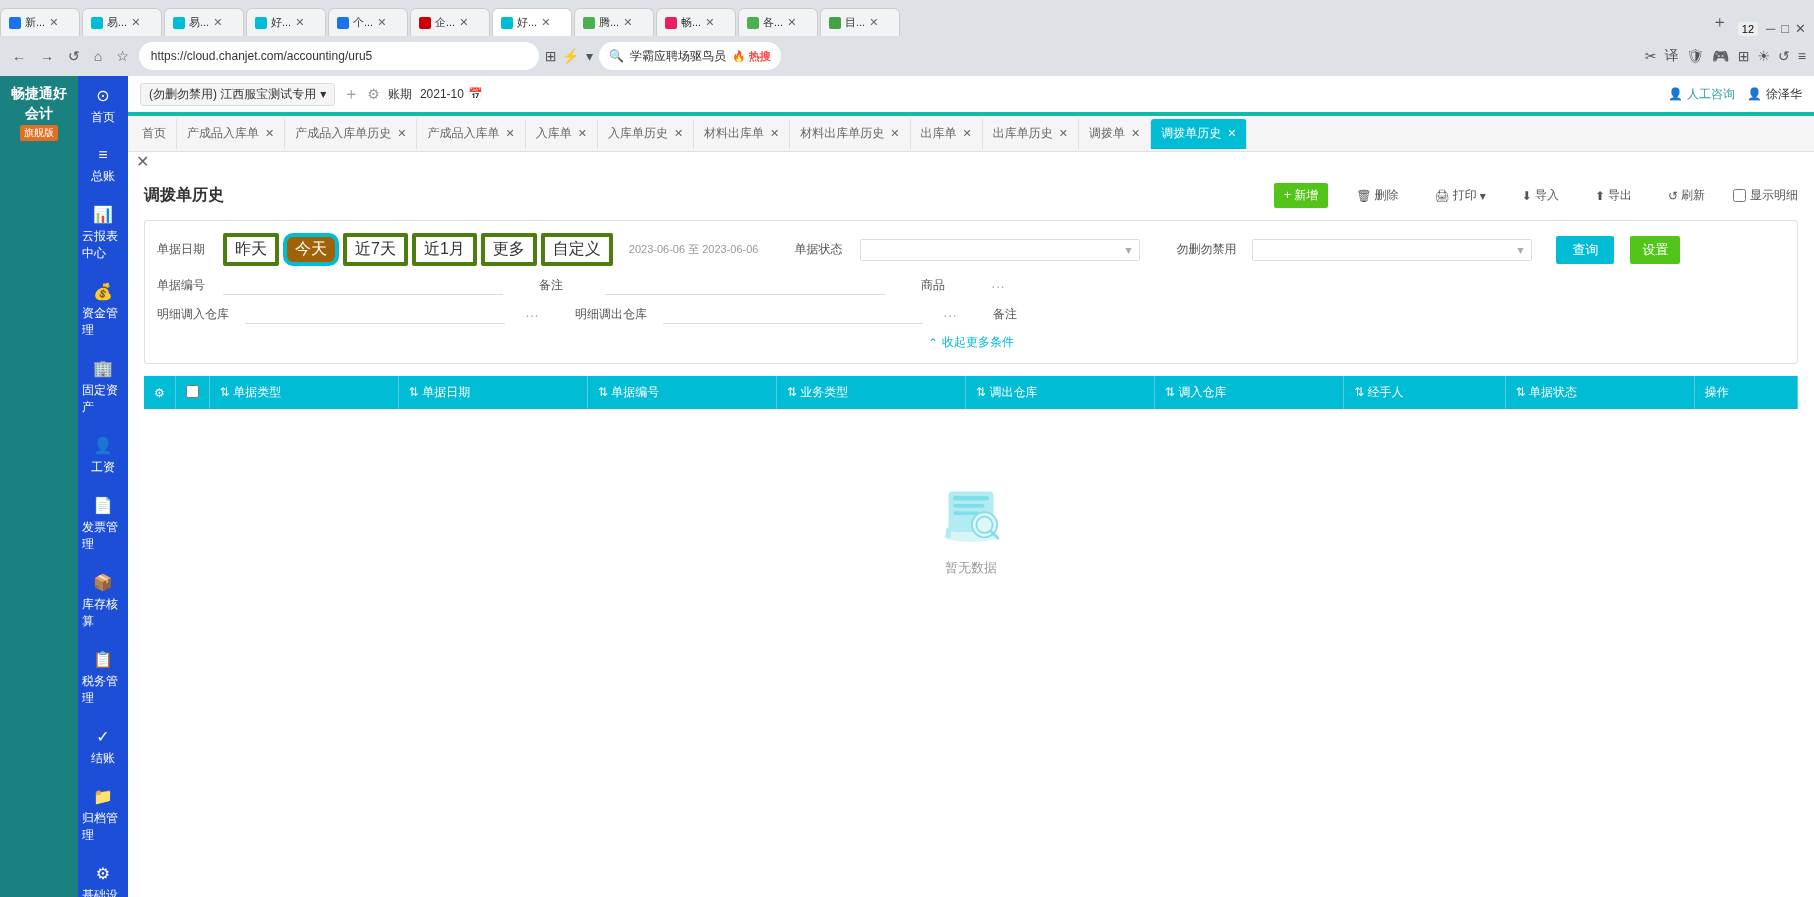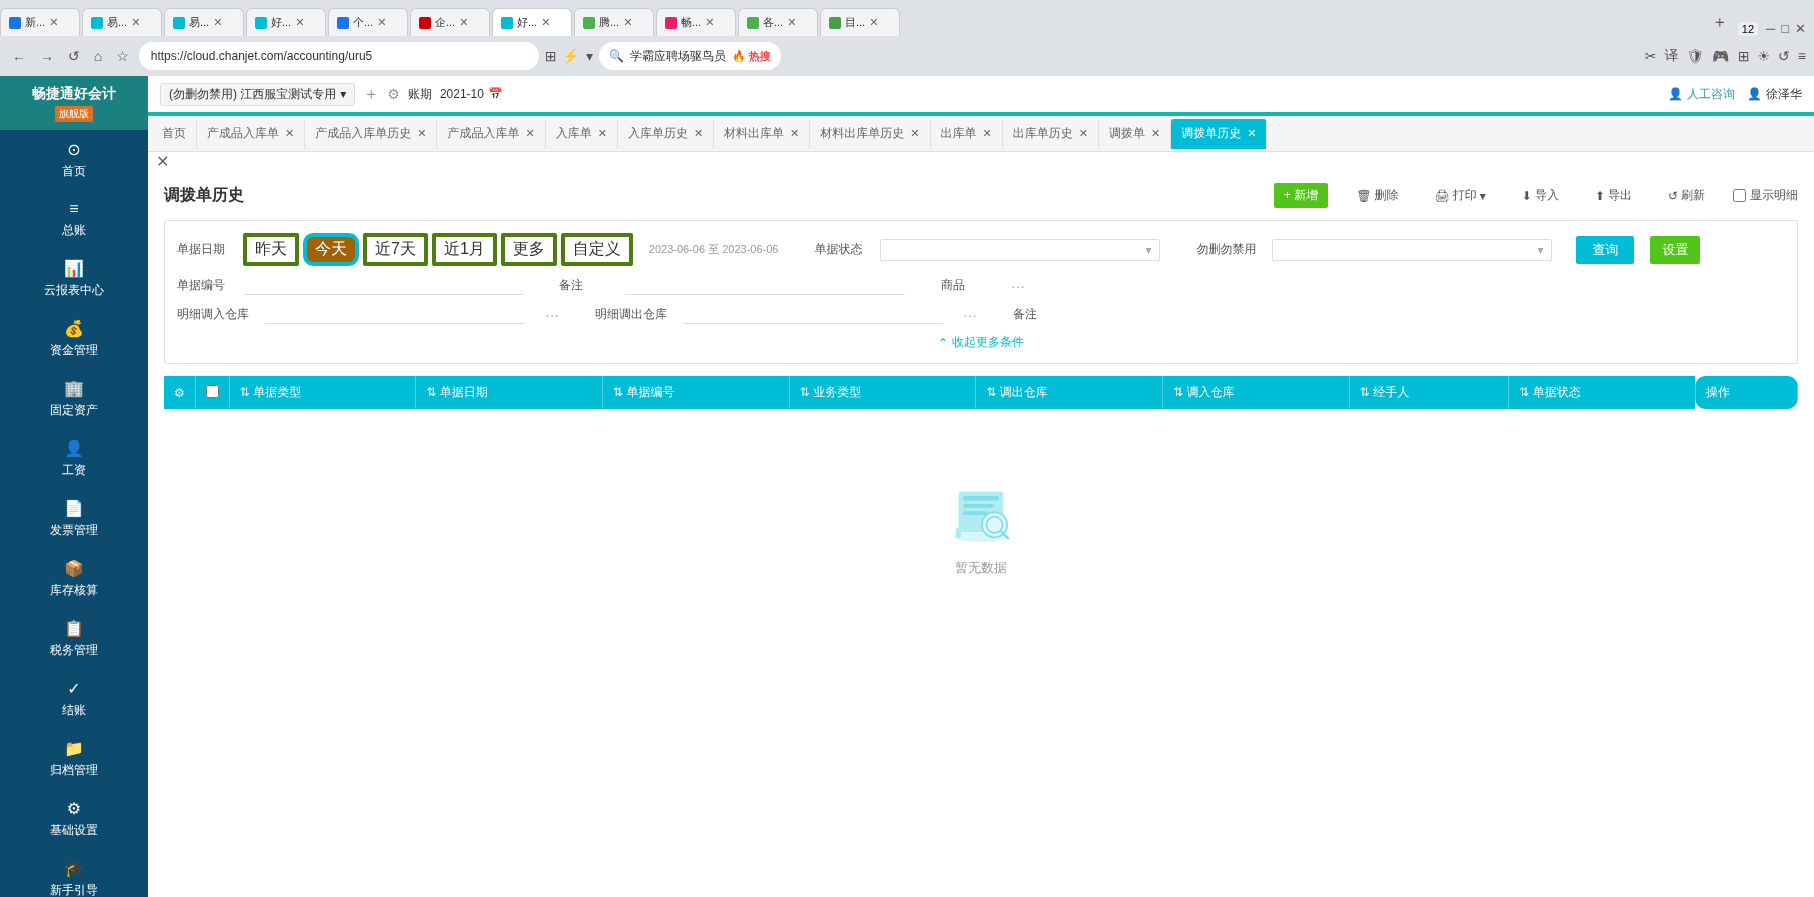--- a/index.html
+++ b/index.html
@@ -19,21 +19,21 @@
     .address-input { flex: 1; max-width: 400px; height: 28px; border: none; border-radius: 14px; padding: 0 12px; font-size: 12px; background: #fff; color: #333; }
     .search-bar { display: flex; align-items: center; background: #fff; border-radius: 14px; padding: 0 10px; height: 28px; min-width: 180px; font-size: 12px; color: #333; gap: 6px; }
     .hot-tag { color: #ff4444; font-weight: bold; font-size: 11px; }
     .toolbar-icons { display: flex; align-items: center; gap: 8px; margin-left: auto; }
     .toolbar-icon { color: #555; font-size: 14px; cursor: pointer; }
 
     
     .app-container { display: flex; width: 100%; height: calc(897px - 76px); }
 
     
-    .sidebar { width: 148px; background: #0c4a6e; display: flex; flex-direction: column; height: 100%; flex-shrink: 0; }
+    .sidebar { width: 128px; background: #1d4ed8; display: flex; flex-direction: row; height: 100%; flex-shrink: 0; }
     .sidebar-logo { background: #1a8080; padding: 8px; text-align: center; color: #fff; font-size: 12px; line-height: 1.4; }
     .sidebar-logo .logo-main { font-size: 14px; font-weight: bold; }
     .sidebar-logo .logo-sub { font-size: 10px; background: #e07020; border-radius: 2px; padding: 1px 4px; display: inline-block; margin-top: 2px; }
     .sidebar-item { display: flex; flex-direction: column; align-items: center; padding: 10px 4px; color: #fff; cursor: pointer; font-size: 12px; gap: 4px; }
     .sidebar-item .icon { font-size: 16px; }
 
     
     .main-content { flex: 1; display: flex; flex-direction: column; background: #fff; overflow: hidden; }
 
     
@@ -77,21 +77,21 @@
     .filter-input-wide { border: none; border-bottom: 1px solid #ddd; padding: 2px 4px; min-width: 220px; font-size: 12px; color: #999; background: transparent; }
     .filter-ellipsis { color: #aaa; font-size: 14px; cursor: pointer; margin-left: 4px; }
     .collapse-btn { display: flex; align-items: center; gap: 4px; font-size: 12px; color: #00bcd4; cursor: pointer; margin: 4px auto 0; width: fit-content; }
 
     
     .data-table { width: 100%; border-collapse: collapse; }
     .table-header { background: #00bcd4; }
     .table-header th { color: #fff; font-size: 12px; padding: 8px 10px; font-weight: normal; text-align: left; border-right: 1px solid rgba(255,255,255,0.3); white-space: nowrap; cursor: pointer; }
     .th-checkbox { width: 30px; text-align: center; }
     .th-gear { width: 30px; text-align: center; }
-    .th-action { text-align: center; border-radius: 11px; }
+    .th-action { text-align: center; }
 
     
     .empty-state { display: flex; flex-direction: column; align-items: center; justify-content: center; padding: 60px 0; }
     .empty-text { font-size: 13px; color: #999; }
 
     
     .scroll-svg { width: 90px; height: 90px; }
   </style>
 </head>
 <body>

